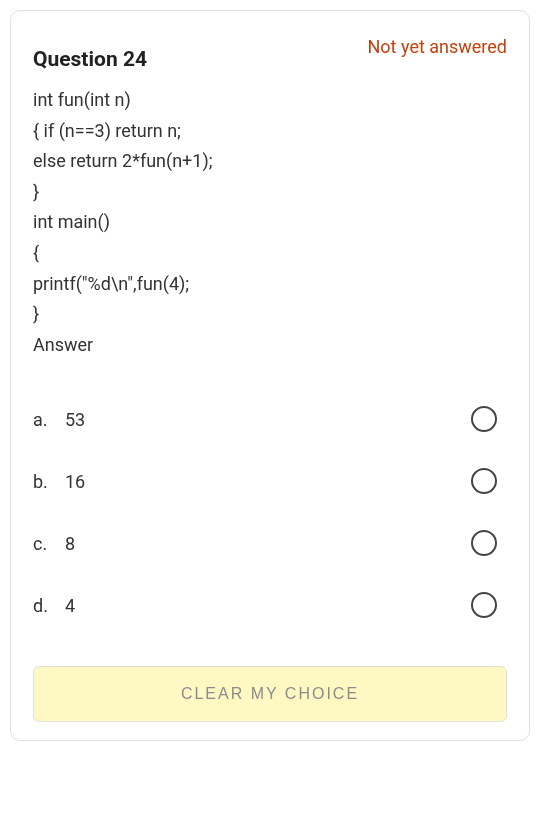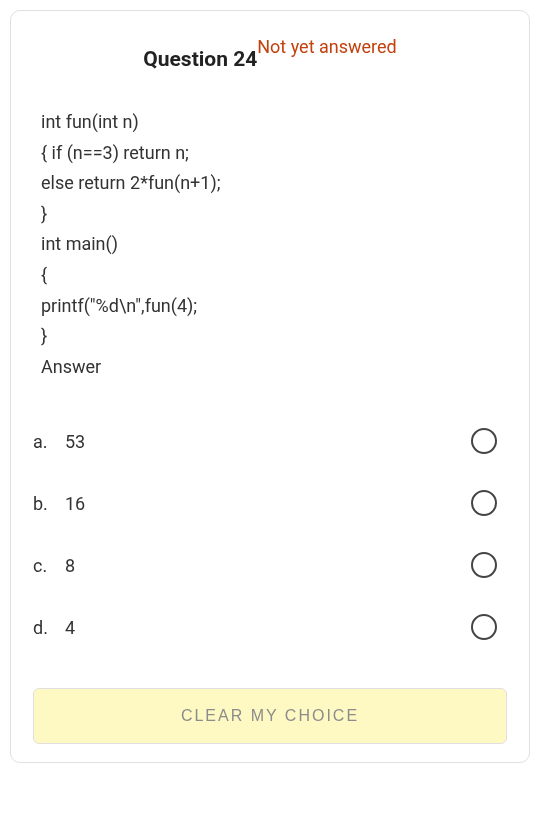--- a/index.html
+++ b/index.html
@@ -11,42 +11,41 @@
     padding: 10px;
   }
   .card {
     border: 1px solid #e0e0e0;
     border-radius: 10px;
     padding: 22px 22px 18px 22px;
     background: #fff;
   }
   .header {
     display: flex;
-    justify-content: center;
+    justify-content: space-between;
     align-items: flex-start;
-    margin-bottom: 36px;
+    margin-bottom: 14px;
   }
   .qtitle {
     font-size: 21px;
     font-weight: 700;
     color: #222;
     padding-top: 14px;
   }
   .status {
     font-size: 18px;
     color: #c2410c;
     text-align: left;
     line-height: 1.5;
   }
   .question-body {
     font-size: 18px;
     color: #333;
     line-height: 1.7;
     margin-bottom: 28px;
-    margin-left: 8px;
   }
   .question-body .line { display: block; }
   .answers {
     margin-bottom: 30px;
   }
   .answer-row {
     display: flex;
     align-items: center;
     justify-content: space-between;
     padding: 18px 4px 18px 0;

